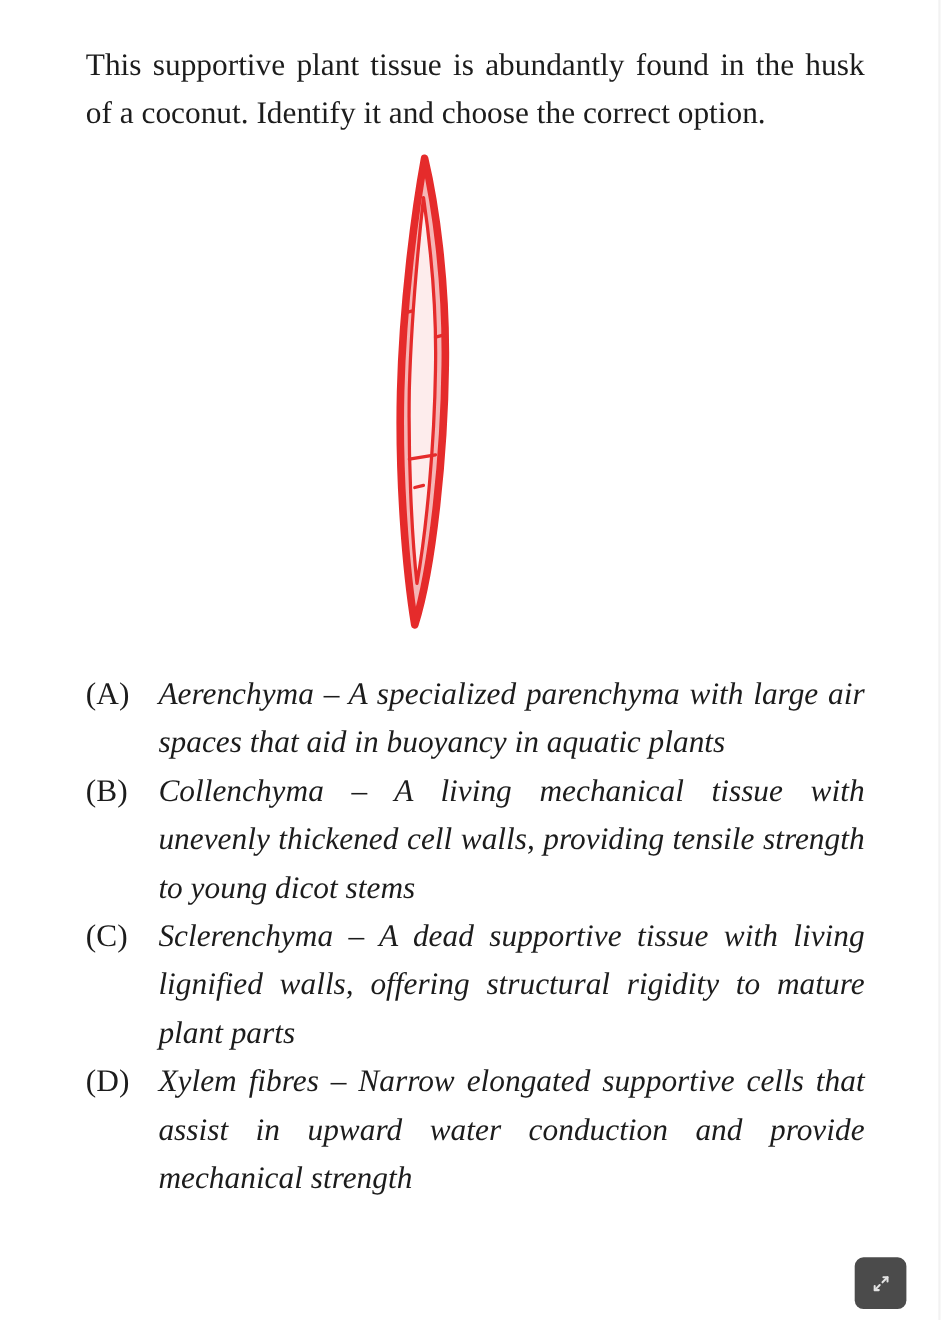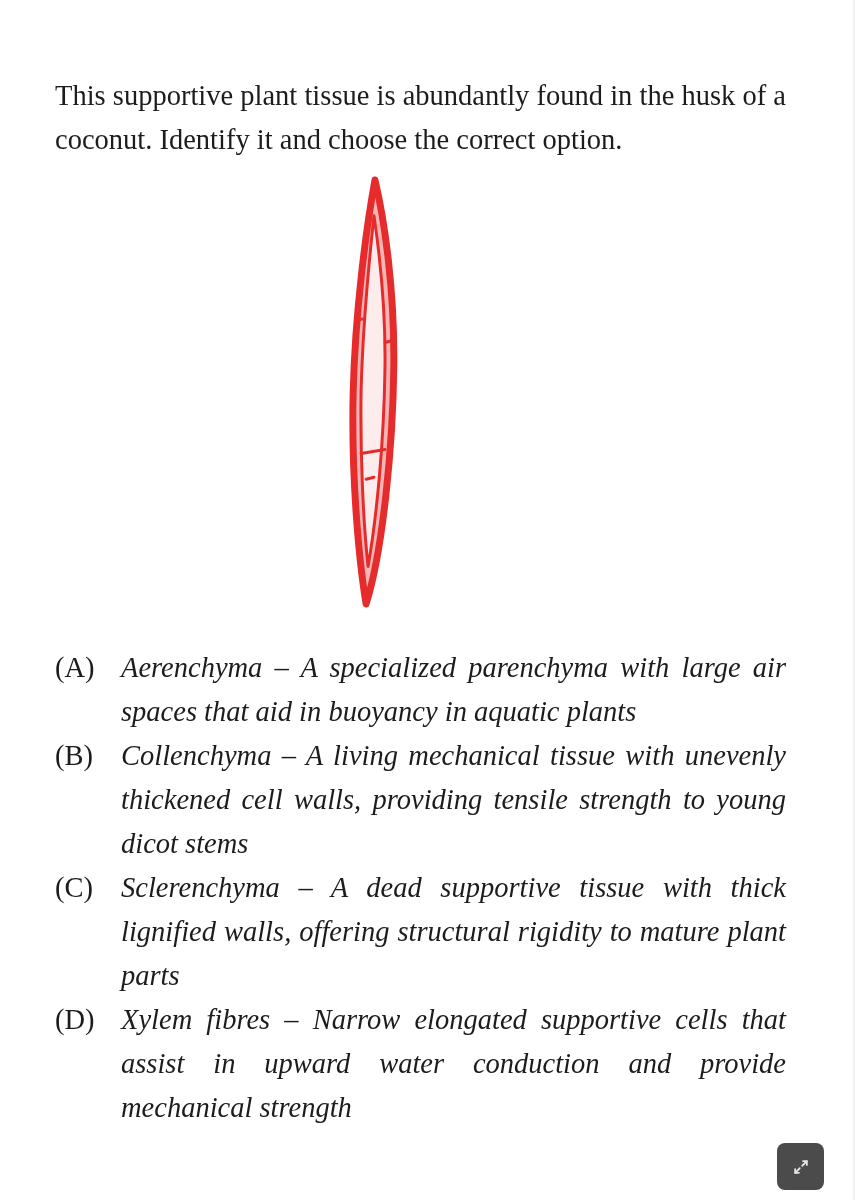--- a/index.html
+++ b/index.html
@@ -11,22 +11,21 @@
     width: 855px;
     height: 1200px;
     position: relative;
     overflow: hidden;
     font-family: "Liberation Serif", serif;
     color: #1c1c1c;
     border-right: 2px solid #f2f2f2;
     box-sizing: border-box;
   }
   .page {
-    padding: 38px 67px 0 55px;
-    margin-top: 36px;
+    padding: 38px 67px 0 78px;
   }
   .question-text {
     font-size: 28.5px;
     line-height: 44px;
     text-align: justify;
     margin: 0 0 12px 0;
   }
   .figure-wrap {
     display: flex;
     justify-content: center;
@@ -111,21 +110,21 @@
     <li class="option-row">
       <span class="option-label">(A)</span>
       <span class="option-text">Aerenchyma – A specialized parenchyma with large air spaces that aid in buoyancy in aquatic plants</span>
     </li>
     <li class="option-row">
       <span class="option-label">(B)</span>
       <span class="option-text">Collenchyma – A living mechanical tissue with unevenly thickened cell walls, providing tensile strength to young dicot stems</span>
     </li>
     <li class="option-row">
       <span class="option-label">(C)</span>
-      <span class="option-text">Sclerenchyma – A dead supportive tissue with thick lignified walls, offering structural rigidity to mature plant parts</span>
+      <span class="option-text">Sclerenchyma – A dead supportive tissue with living lignified walls, offering structural rigidity to mature plant parts</span>
     </li>
     <li class="option-row">
       <span class="option-label">(D)</span>
       <span class="option-text">Xylem fibres – Narrow elongated supportive cells that assist in upward water conduction and provide mechanical strength</span>
     </li>
   </ul>
 
 </div>
 
 <button class="expand-btn" title="">

